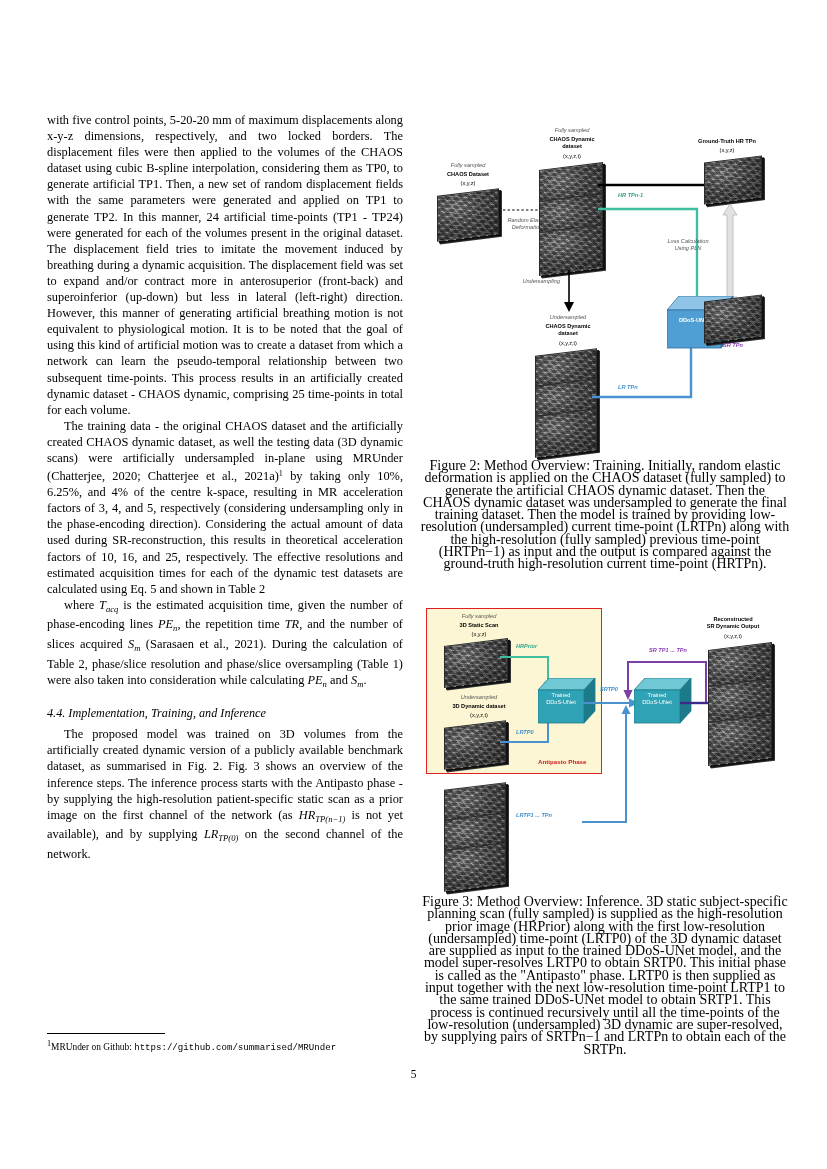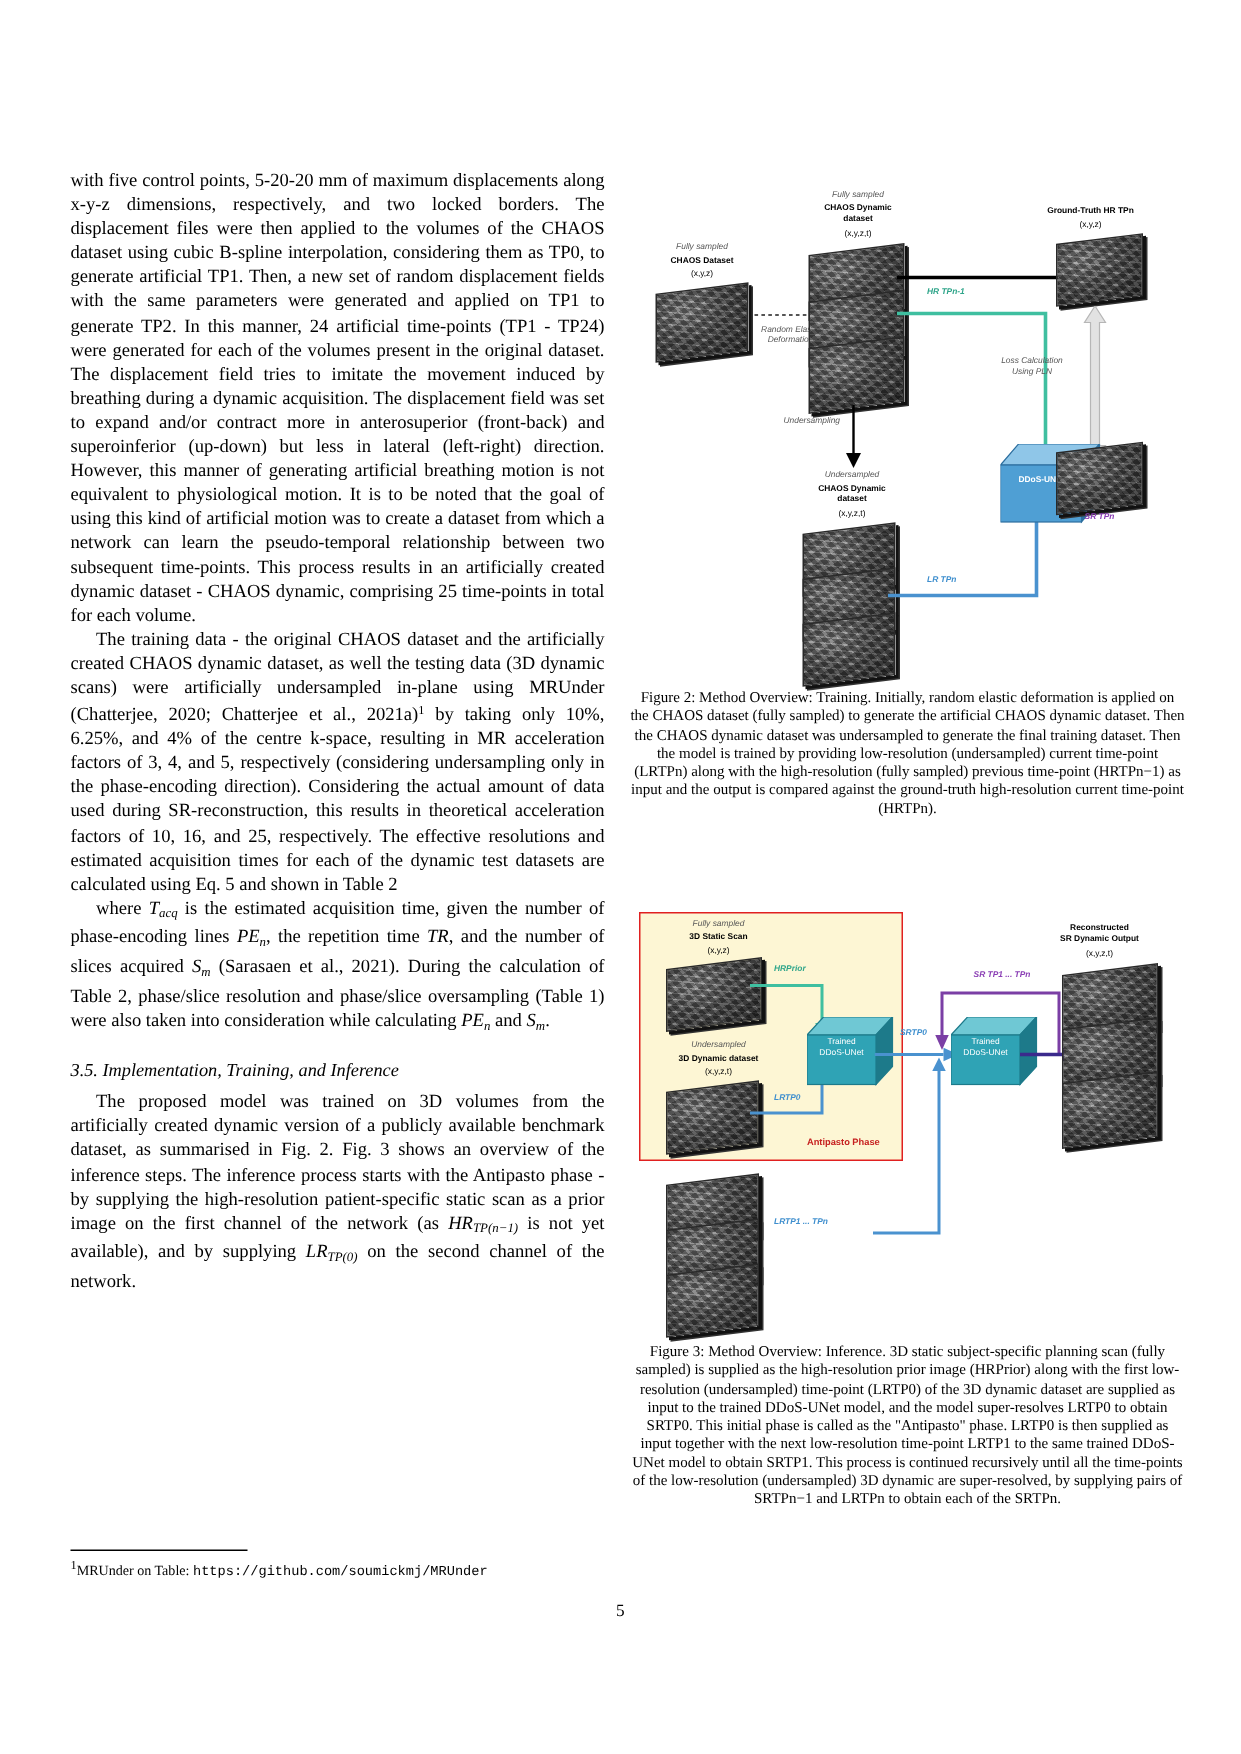--- a/index.html
+++ b/index.html
@@ -80,21 +80,21 @@
     position: absolute;
     left: 0; top: 1068px;
     width: 827px;
     text-align: center;
     font-size: 11.5px;
   }
 
   
   .figure { position: absolute; width: 370px; left: 420px; }
   .figcap {
-    font-size: 10px;
+    font-size: 14px;
     line-height: 12.3px;
     text-align: center;
     margin-top: 6px;
   }
 
   .fig-canvas { position: relative; width: 370px; background: #fff; }
 
   
   .vol {
     position: absolute;
@@ -151,28 +151,28 @@
   <div class="col col-left">
 
     <p class="body">with five control points, 5-20-20 mm of maximum displacements along x-y-z dimensions, respectively, and two locked borders. The displacement files were then applied to the volumes of the CHAOS dataset using cubic B-spline interpolation, considering them as TP0, to generate artificial TP1. Then, a new set of random displacement fields with the same parameters were generated and applied on TP1 to generate TP2. In this manner, 24 artificial time-points (TP1 - TP24) were generated for each of the volumes present in the original dataset. The displacement field tries to imitate the movement induced by breathing during a dynamic acquisition. The displacement field was set to expand and/or contract more in anterosuperior (front-back) and superoinferior (up-down) but less in lateral (left-right) direction. However, this manner of generating artificial breathing motion is not equivalent to physiological motion. It is to be noted that the goal of using this kind of artificial motion was to create a dataset from which a network can learn the pseudo-temporal relationship between two subsequent time-points. This process results in an artificially created dynamic dataset - CHAOS dynamic, comprising 25 time-points in total for each volume.</p>
 
 
     <p class="body indent"><span>The training data - the original CHAOS dataset and the artificially created CHAOS dynamic dataset, as well the testing data (3D dynamic scans) were artificially undersampled in-plane using MRUnder (Chatterjee, 2020; Chatterjee et al., 2021a)</span><span class="sup">1</span><span> by taking only 10%, 6.25%, and 4% of the centre k-space, resulting in MR acceleration factors of 3, 4, and 5, respectively (considering undersampling only in the phase-encoding direction). Considering the actual amount of data used during SR-reconstruction, this results in theoretical acceleration factors of 10, 16, and 25, respectively. The effective resolutions and estimated acquisition times for each of the dynamic test datasets are calculated using Eq. 5 and shown in Table 2</span></p>
 
 
     <p class="body indent"><span>where </span><span class="it">T</span><span class="sub it">acq</span><span> is the estimated acquisition time, given the number of phase-encoding lines </span><span class="it">PE</span><span class="sub it">n</span><span>, the repetition time </span><span class="it">TR</span><span>, and the number of slices acquired </span><span class="it">S</span><span class="sub it">m</span><span> (Sarasaen et al., 2021). During the calculation of Table 2, phase/slice resolution and phase/slice oversampling (Table 1) were also taken into consideration while calculating </span><span class="it">PE</span><span class="sub it">n</span><span> and </span><span class="it">S</span><span class="sub it">m</span><span>.</span></p>
 
-    <h3 class="section">3.5. Implementation, Training, and Inference</h3>
+    <h3 class="section">4.4. Implementation, Training, and Inference</h3>
 
     <p class="body indent"><span>The proposed model was trained on 3D volumes from the artificially created dynamic version of a publicly available benchmark dataset, as summarised in Fig. 2. Fig. 3 shows an overview of the inference steps. The inference process starts with the Antipasto phase - by supplying the high-resolution patient-specific static scan as a prior image on the first channel of the network (as </span><span class="it">HR</span><span class="sub it">TP(n−1)</span><span> is not yet available), and by supplying </span><span class="it">LR</span><span class="sub it">TP(0)</span><span> on the second channel of the network.</span></p>
   </div>
 
   <div class="footnote-wrap">
     <div class="footnote-rule"></div>
-    <div class="footnote"><span class="sup">1</span><span>MRUnder on Table: </span><span class="mono">https://github.com/soumickmj/MRUnder</span></div>
+    <div class="footnote"><span class="sup">1</span><span>MRUnder on Github: </span><span class="mono">https://github.com/summarised/MRUnder</span></div>
   </div>
 
   <div class="figure" style="top:118px;">
     <div class="fig-canvas" style="height:336px;">
 
       <div class="lbl i" style="left:0px; top:44px; width:96px;">Fully sampled</div>
       <div class="lbl b" style="left:0px; top:53px; width:96px;">CHAOS Dataset</div>
       <div class="lbl" style="left:0px; top:62px; width:96px;">(x,y,z)</div>
       <div class="vol" style="left:17px; top:74px; width:60px; height:44px;"></div>
 

